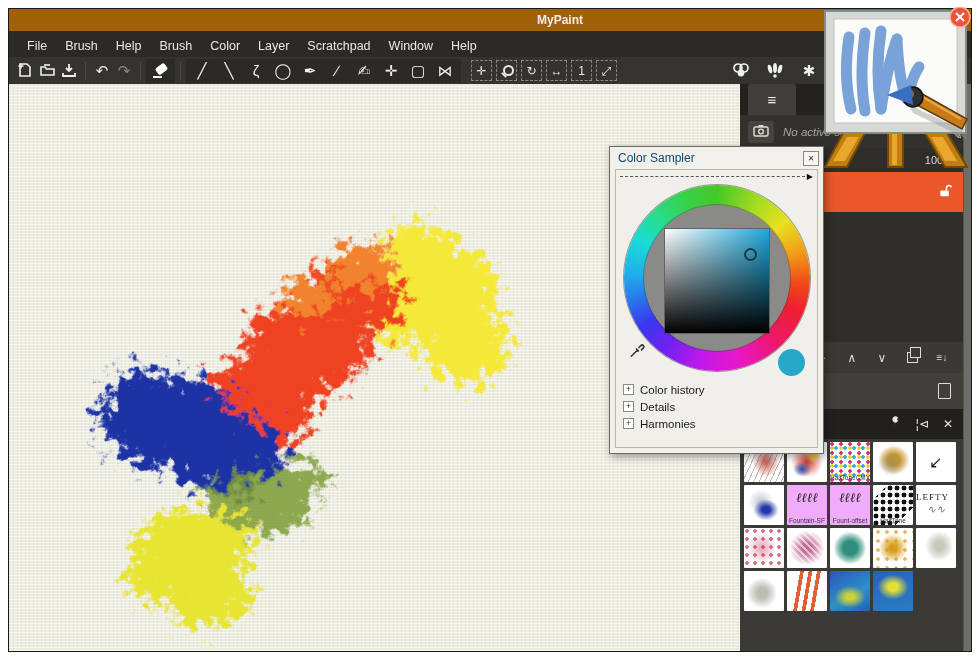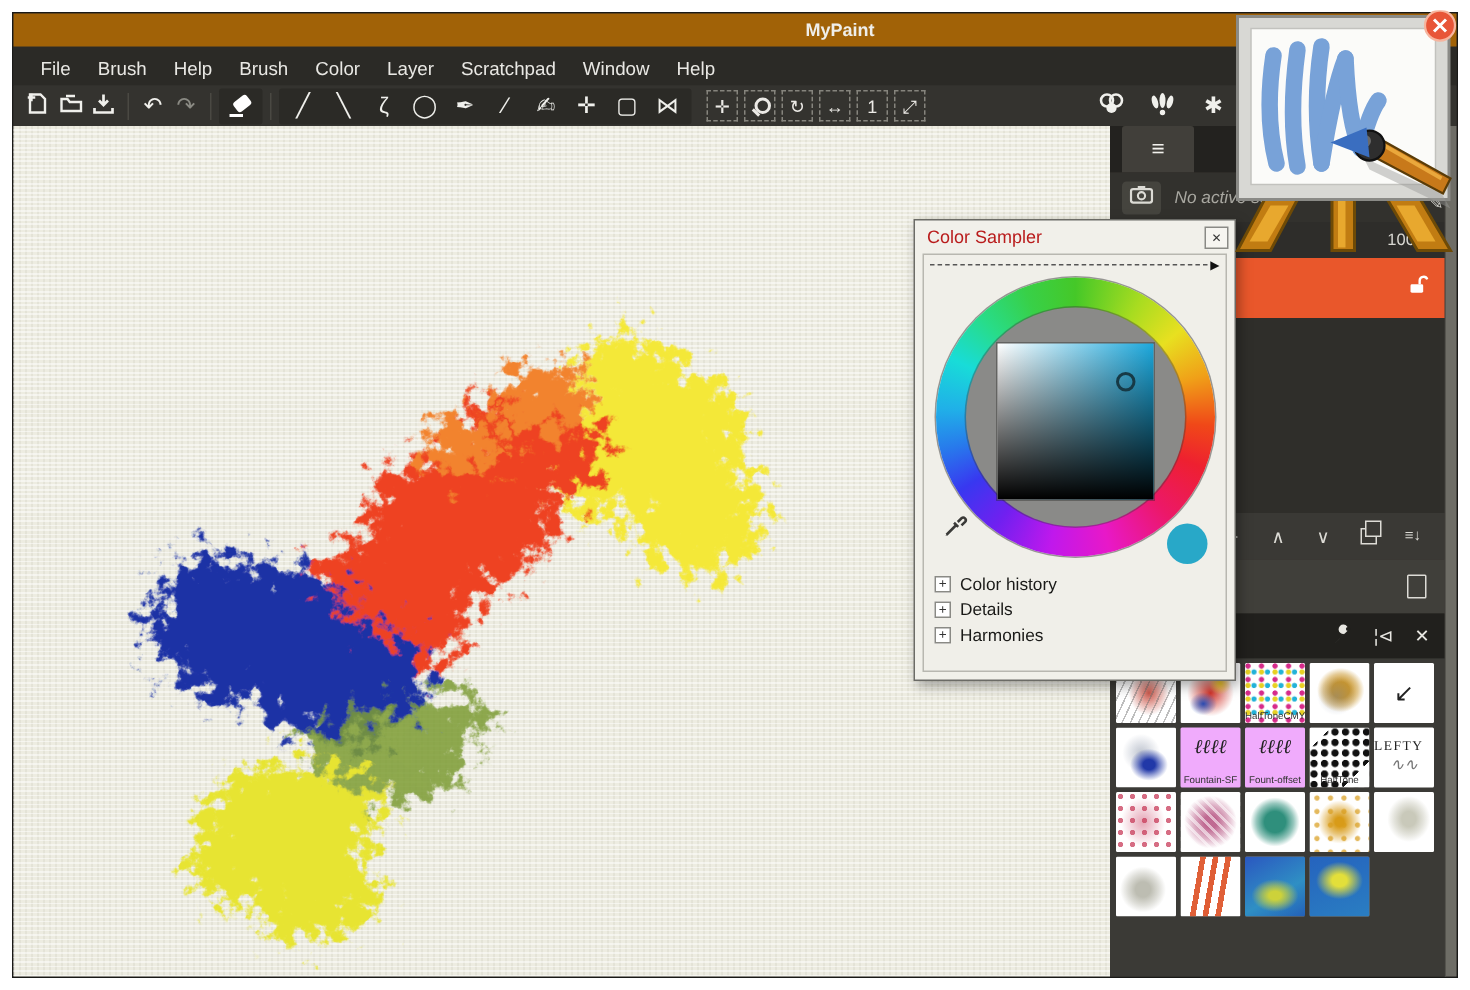--- a/index.html
+++ b/index.html
@@ -86,21 +86,21 @@
   .bs16{background-color:#fff;background-image:linear-gradient(100deg,rgba(0,0,0,0) 28%,#e06038 28% 36%,rgba(0,0,0,0) 36% 46%,#df5d35 46% 54%,rgba(0,0,0,0) 54% 64%,#e06038 64% 72%,rgba(0,0,0,0) 72%);}
   .bs17{background-image:radial-gradient(closest-side at 50% 65%,#cdd23a 20%,rgba(205,210,58,.6) 45%,rgba(0,0,0,0) 78%),linear-gradient(150deg,#2a57c0,#2f8fc4 60%,#2360b8);}
   .bs18{background-image:radial-gradient(closest-side at 50% 40%,#e3df3a 25%,rgba(227,223,58,.5) 52%,rgba(0,0,0,0) 78%),linear-gradient(160deg,#2563be,#2a7ec2);}
   
   .strip{width:8px;background:#6e6d66;border-left:1px solid #55544e;box-sizing:border-box;}
   .edge-ic{position:absolute;color:#d8d7d1;font-size:11px;z-index:20;}
   
   .dialog{position:absolute;left:600px;top:137px;width:215px;height:308px;z-index:50;background:#f1f0ea;
     border:1px solid #6b6b66;box-shadow:2px 3px 8px rgba(0,0,0,.35);box-sizing:border-box;}
   .dtitle{height:22px;display:flex;align-items:center;padding:0 4px 0 8px;}
-  .dtitle .txt{flex:1;font-size:12px;color:#b91c1c;}
+  .dtitle .txt{flex:1;font-size:12px;color:#0c4a6e;}
   .dclose{width:16px;height:15px;border:1px solid #8a8a85;background:#f6f5f0;display:flex;align-items:center;
     justify-content:center;font-size:8px;color:#333;box-sizing:border-box;}
   .dbody{position:absolute;left:5px;top:22px;right:5px;bottom:5px;border:1px solid #b8b7b0;background:#f0efe9;}
   .dragstrip{height:13px;display:flex;align-items:center;padding:0 4px;gap:2px;}
   .dragline{flex:1;border-top:1px dashed #555;}
   .dragarr{font-size:8px;color:#111;}
   .wheelzone{position:relative;height:198px;}
   .ring{position:absolute;left:8px;top:2px;width:186px;height:186px;border-radius:50%;
     box-shadow:0 0 0 1px rgba(60,60,60,.5);
     background:conic-gradient(from 0deg,#45c828,#a8dc20 8%,#e8e020 14%,#f0a018 20%,#f04818 26%,#ee2030 31%,#ec1868 38%,#e818c8 46%,#c018ec 53%,#7020f0 60%,#3838f0 66%,#2878ec 71%,#20b0e8 76%,#18dcd8 82%,#28dc88 88%,#38d048 94%,#45c828);}

